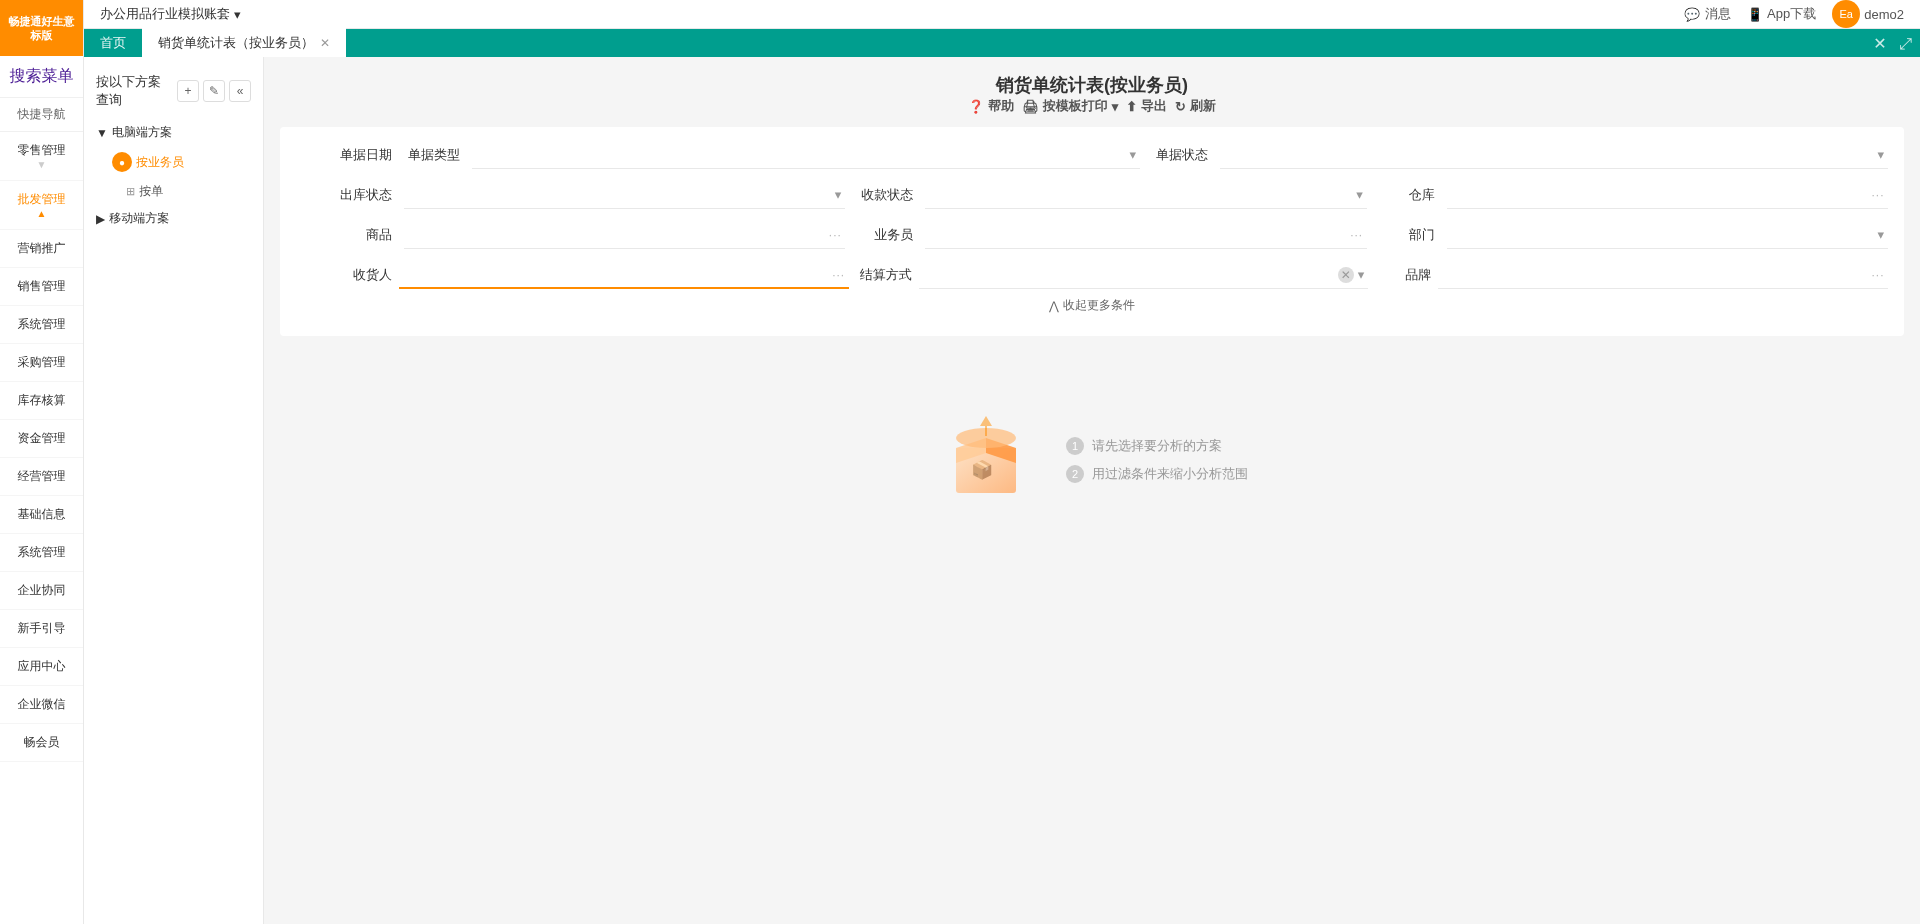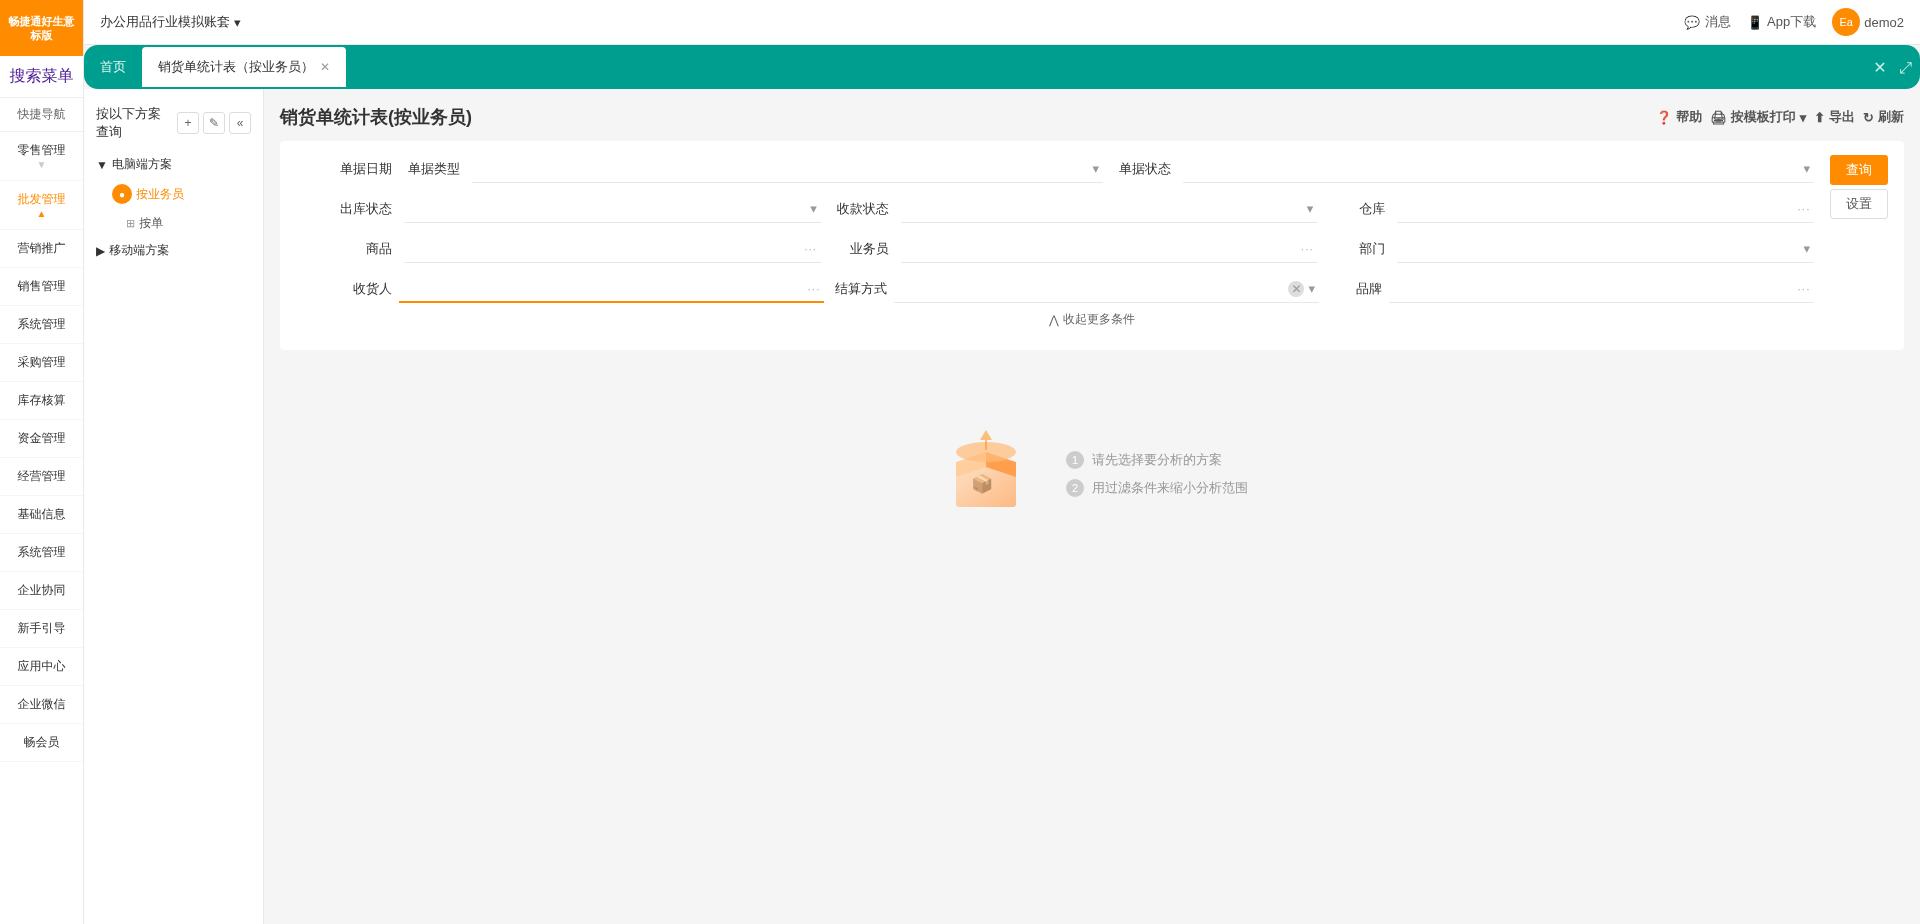--- a/index.html
+++ b/index.html
@@ -12,29 +12,29 @@
     .sidebar-search { padding: 10px 8px; font-size: 16px; color: #4c1d95; cursor: pointer; text-align: center; border-bottom: 1px solid #f0f0f0; }
     .sidebar-nav { padding: 8px 8px; font-size: 12px; color: #666; cursor: pointer; text-align: center; border-bottom: 1px solid #f0f0f0; }
     .sidebar-menu { flex: 1; overflow-y: auto; }
     .sidebar-item { padding: 10px 4px; text-align: center; font-size: 12px; color: #333; cursor: pointer; border-bottom: 1px solid #f5f5f5; }
     .sidebar-item.active { color: #ff8c00; }
 
     
     .main { flex: 1; display: flex; flex-direction: column; overflow: hidden; }
 
     
-    .topbar { height: 45px; background: #fff; border-bottom: 1px solid #e8e8e8; display: flex; align-items: center; padding: 0 16px; justify-content: space-between; }
+    .topbar { height: 29px; background: #fff; border-bottom: 1px solid #e8e8e8; display: flex; align-items: center; padding: 0 16px; justify-content: space-between; }
     .topbar-left { display: flex; align-items: center; gap: 8px; font-size: 13px; color: #333; }
     .topbar-dropdown { display: flex; align-items: center; gap: 4px; cursor: pointer; }
     .topbar-right { display: flex; align-items: center; gap: 16px; font-size: 13px; color: #555; }
     .topbar-right-item { display: flex; align-items: center; gap: 4px; cursor: pointer; }
     .avatar { width: 28px; height: 28px; border-radius: 50%; background: #ff8c00; color: #fff; display: flex; align-items: center; justify-content: center; font-size: 11px; }
 
     
-    .tabbar { height: 44px; background: #009e8e; display: flex; align-items: center; padding: 0 0; border-radius: 14px; }
+    .tabbar { height: 28px; background: #009e8e; display: flex; align-items: center; padding: 0 0; }
     .tab { height: 40px; display: flex; align-items: center; padding: 0 16px; font-size: 13px; cursor: pointer; gap: 6px; color: rgba(255,255,255,0.85); }
     .tab.active { background: #fff; color: #333; border-radius: 4px 4px 0 0; }
     .tab.home { color: rgba(255,255,255,0.9); }
     .tab-close { font-size: 12px; color: #999; cursor: pointer; }
     .tab-maximize { color: rgba(255,255,255,0.8); font-size: 16px; cursor: pointer; padding: 0 8px; margin-left: auto; }
 
     
     .content { flex: 1; display: flex; overflow: hidden; }
 
     
@@ -46,21 +46,21 @@
     .scheme-group-title { display: flex; align-items: center; padding: 5px 12px; font-size: 12px; color: #333; cursor: pointer; gap: 4px; }
     .scheme-item { display: flex; align-items: center; padding: 6px 12px 6px 28px; font-size: 12px; color: #333; cursor: pointer; gap: 4px; }
     .scheme-item.active { color: #ff8c00; }
     .scheme-item-dot { width: 20px; height: 20px; border-radius: 50%; background: #ff8c00; color: #fff; display: flex; align-items: center; justify-content: center; font-size: 10px; flex-shrink: 0; }
     .scheme-sub-item { display: flex; align-items: center; padding: 5px 12px 5px 42px; font-size: 12px; color: #555; cursor: pointer; gap: 4px; }
     .scheme-sub-item-icon { color: #999; font-size: 11px; }
     .mobile-scheme { display: flex; align-items: center; padding: 5px 12px 5px 12px; font-size: 12px; color: #333; cursor: pointer; gap: 4px; }
 
     
     .right-panel { flex: 1; padding: 16px; overflow-y: auto; background: #f5f5f5; }
-    .page-title { font-size: 18px; font-weight: bold; color: #333; margin-bottom: 12px; display: flex; align-items: center; justify-content: space-between; }
+    .page-title { font-size: 18px; font-weight: bold; color: #333; margin-bottom: 12px; display: flex; align-items: center; justify-content: space-between; flex-direction: column; }
     .page-title-actions { display: flex; gap: 8px; align-items: center; font-size: 13px; }
     .title-action { display: flex; align-items: center; gap: 4px; color: #555; cursor: pointer; }
 
     
     .filter-area { background: #fff; padding: 14px 16px; border-radius: 4px; margin-bottom: 12px; }
     .filter-row { display: flex; align-items: center; gap: 12px; margin-bottom: 12px; }
     .filter-row:last-child { margin-bottom: 0; gap: 7px; }
     .filter-label { font-size: 13px; color: #333; white-space: nowrap; min-width: 56px; text-align: right; }
     .date-option { font-size: 12px; color: #555; cursor: pointer; padding: 2px 6px; border-radius: 3px; }
     .date-option.active { background: #ff8c00; color: #fff; border-radius: 10px; padding: 2px 8px; }
@@ -304,24 +304,20 @@
                 <span style="color:#999;">▾</span>
               </div>
               <span class="filter-label" style="min-width:56px;">品牌</span>
               <div style="flex:1; border-bottom:1px solid #e8e8e8; display:flex; align-items:center; padding:4px 4px; min-height:28px;">
                 <span style="flex:1;"></span>
                 <span style="color:#bbb;">···</span>
               </div>
             </div>
           </div>
 
-          <div class="action-buttons">
-            <button class="btn-query">查询</button>
-            <button class="btn-set">设置</button>
-          </div>
         </div>
 
         <div class="collapse-btn">
           <span>⋀</span>
           <span>收起更多条件</span>
         </div>
       </div>
 
       <div class="empty-state">
         <div>

